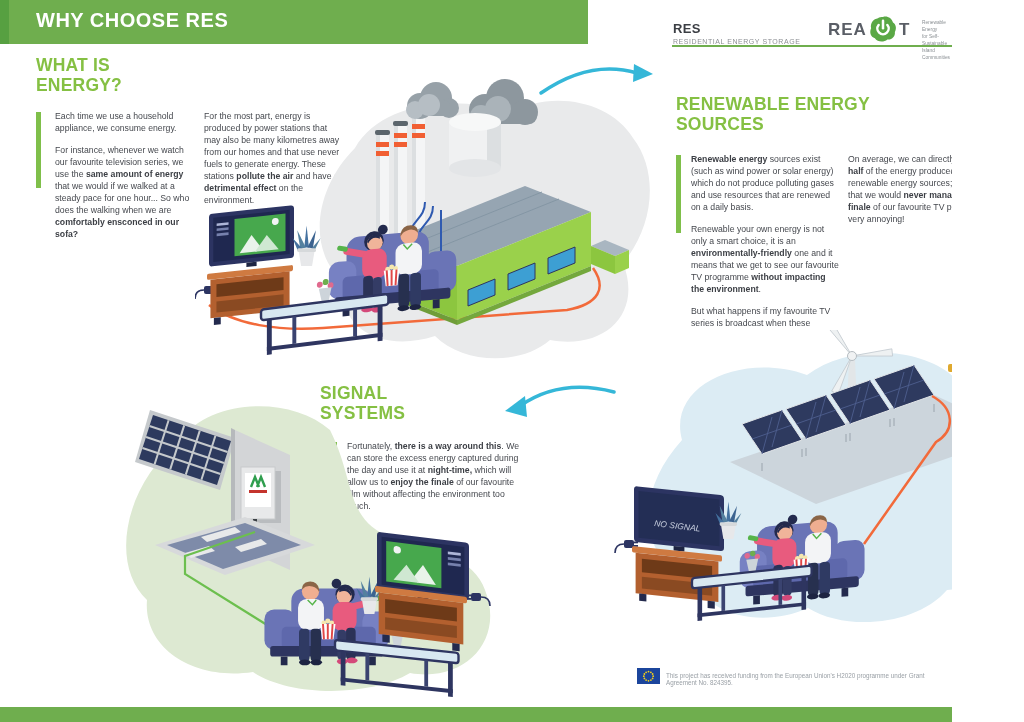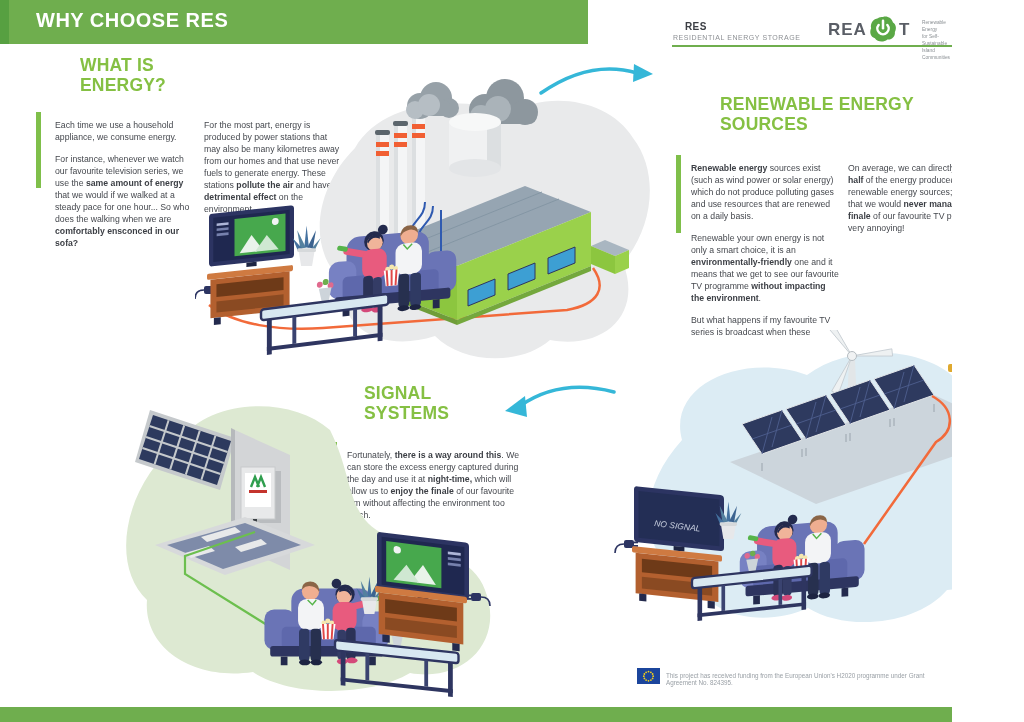--- a/index.html
+++ b/index.html
@@ -3,26 +3,26 @@
 <meta charset="utf-8">
 <style>
   html,body{margin:0;padding:0;background:#ffffff;}
   #page{position:relative;width:952px;height:722px;background:#fff;overflow:hidden;
         font-family:"Liberation Sans",sans-serif;color:#45484e;}
   .abs{position:absolute;}
   .headbar{left:0;top:0;width:588px;height:44px;background:#6fae4e;}
   .headbar-edge{left:0;top:0;width:9px;height:44px;background:#57a041;}
   .page-title{left:36px;top:9px;color:#ffffff;font-size:20px;font-weight:bold;letter-spacing:.5px;}
   .h-green{color:#85c043;font-weight:bold;font-size:17.5px;line-height:1.14;letter-spacing:.2px;}
-  .h-green span{display:block;margin-left:44px;}
+  .h-green span{display:block;}
   .vbar{width:5px;background:#7fbf4a;}
   .body-col{font-size:8.7px;line-height:1.38;color:#45484e;}
-  .body-col p{margin:9px 0 10px 0;}
+  .body-col p{margin:0 0 10px 0;}
   .body-col b{font-weight:bold;color:#3c3f45;}
-  .res-title{font-size:10px;font-weight:bold;color:#3b3e44;letter-spacing:.4px;margin-left:12px;}
+  .res-title{font-size:13px;font-weight:bold;color:#3b3e44;letter-spacing:.4px;}
   .res-sub{font-size:7px;color:#8d9094;letter-spacing:.55px;margin-top:2px;}
   .logo-line{left:672px;top:45px;width:350px;height:2px;background:#6fae4e;}
   .react{left:828px;top:15px;display:flex;align-items:center;}
   .react .ltr{font-size:17px;font-weight:bold;color:#5a5e66;letter-spacing:1px;}
   .react-tag{left:922px;top:20px;font-size:4.8px;line-height:1.45;color:#8a8f93;}
   .react-tag span{display:block;}
   .midac{left:956px;top:10px;width:54px;text-align:center;}
   .midac .name{font-size:13px;font-weight:bold;color:#3b3e44;letter-spacing:1px;line-height:1;}
   .midac .strip{margin:1px auto 0;width:44px;height:4px;background:#c4342d;}
   .funding{left:666px;top:672px;width:290px;font-size:6.3px;color:#9aa0a6;}

